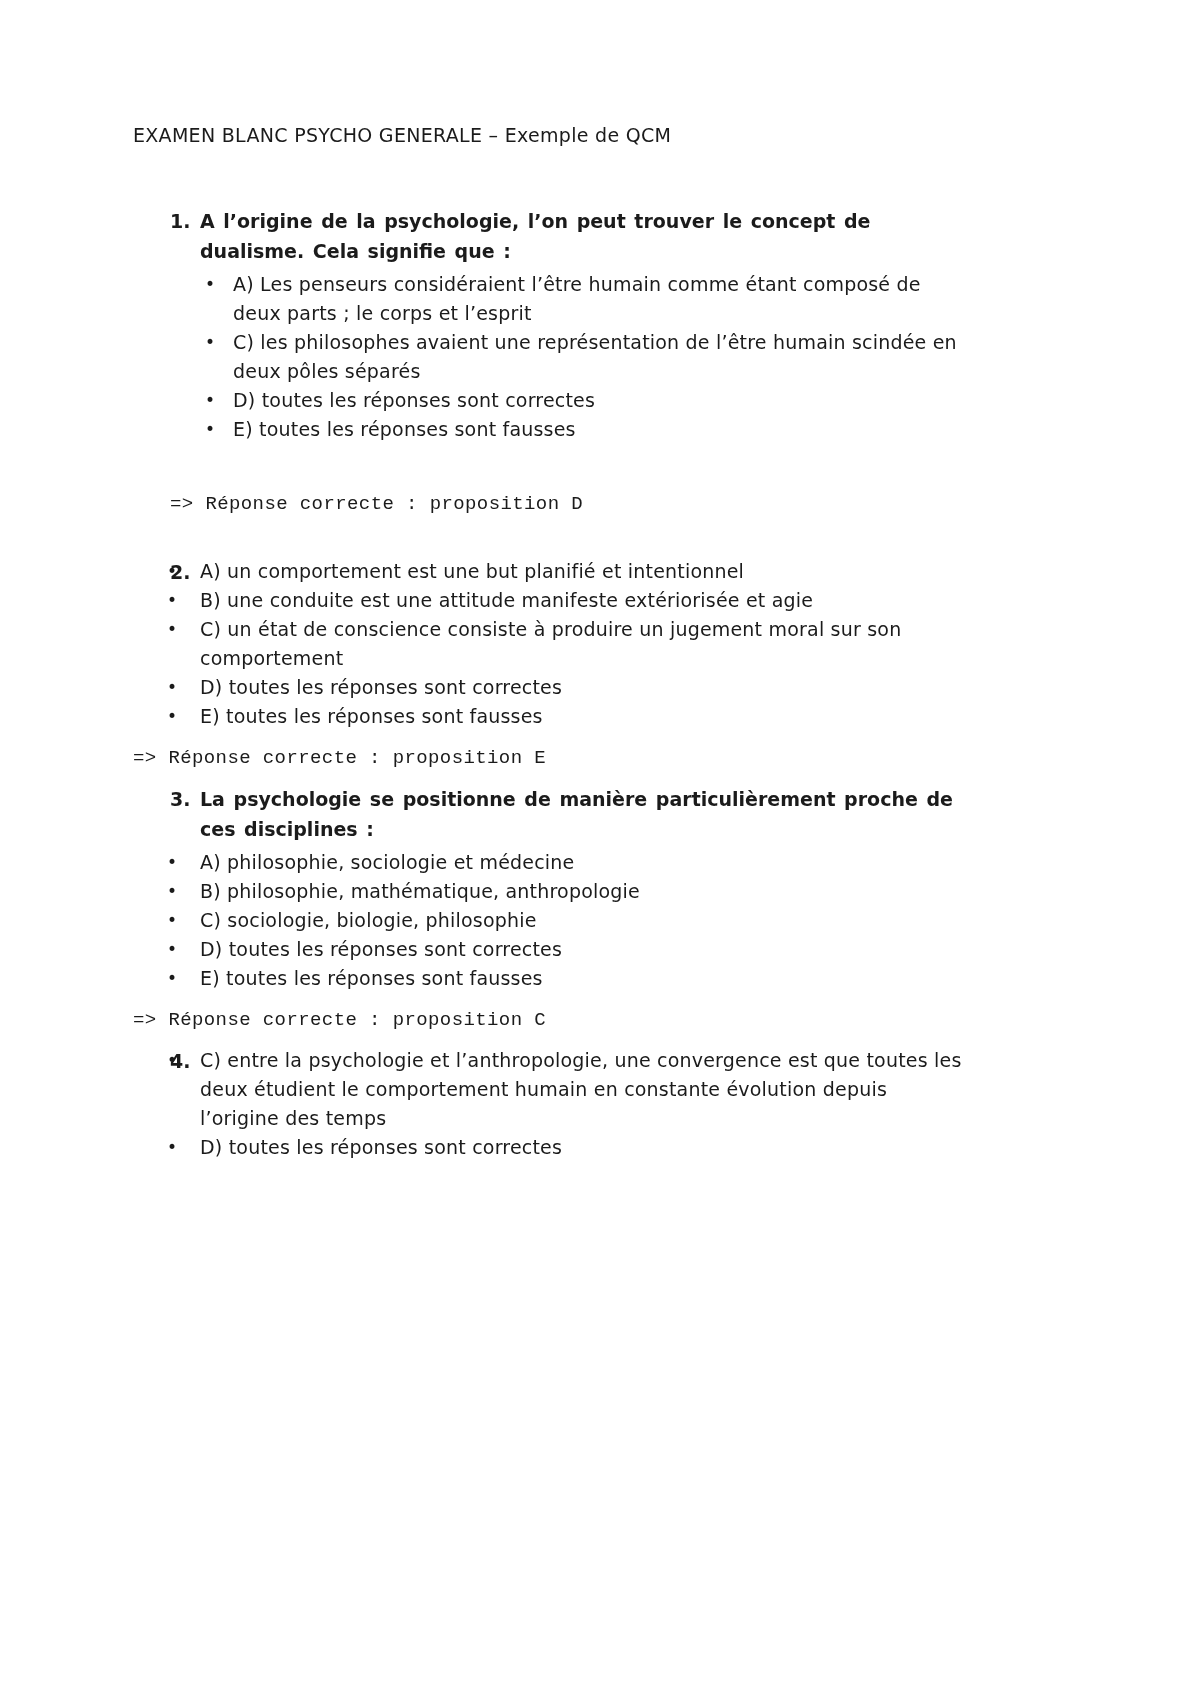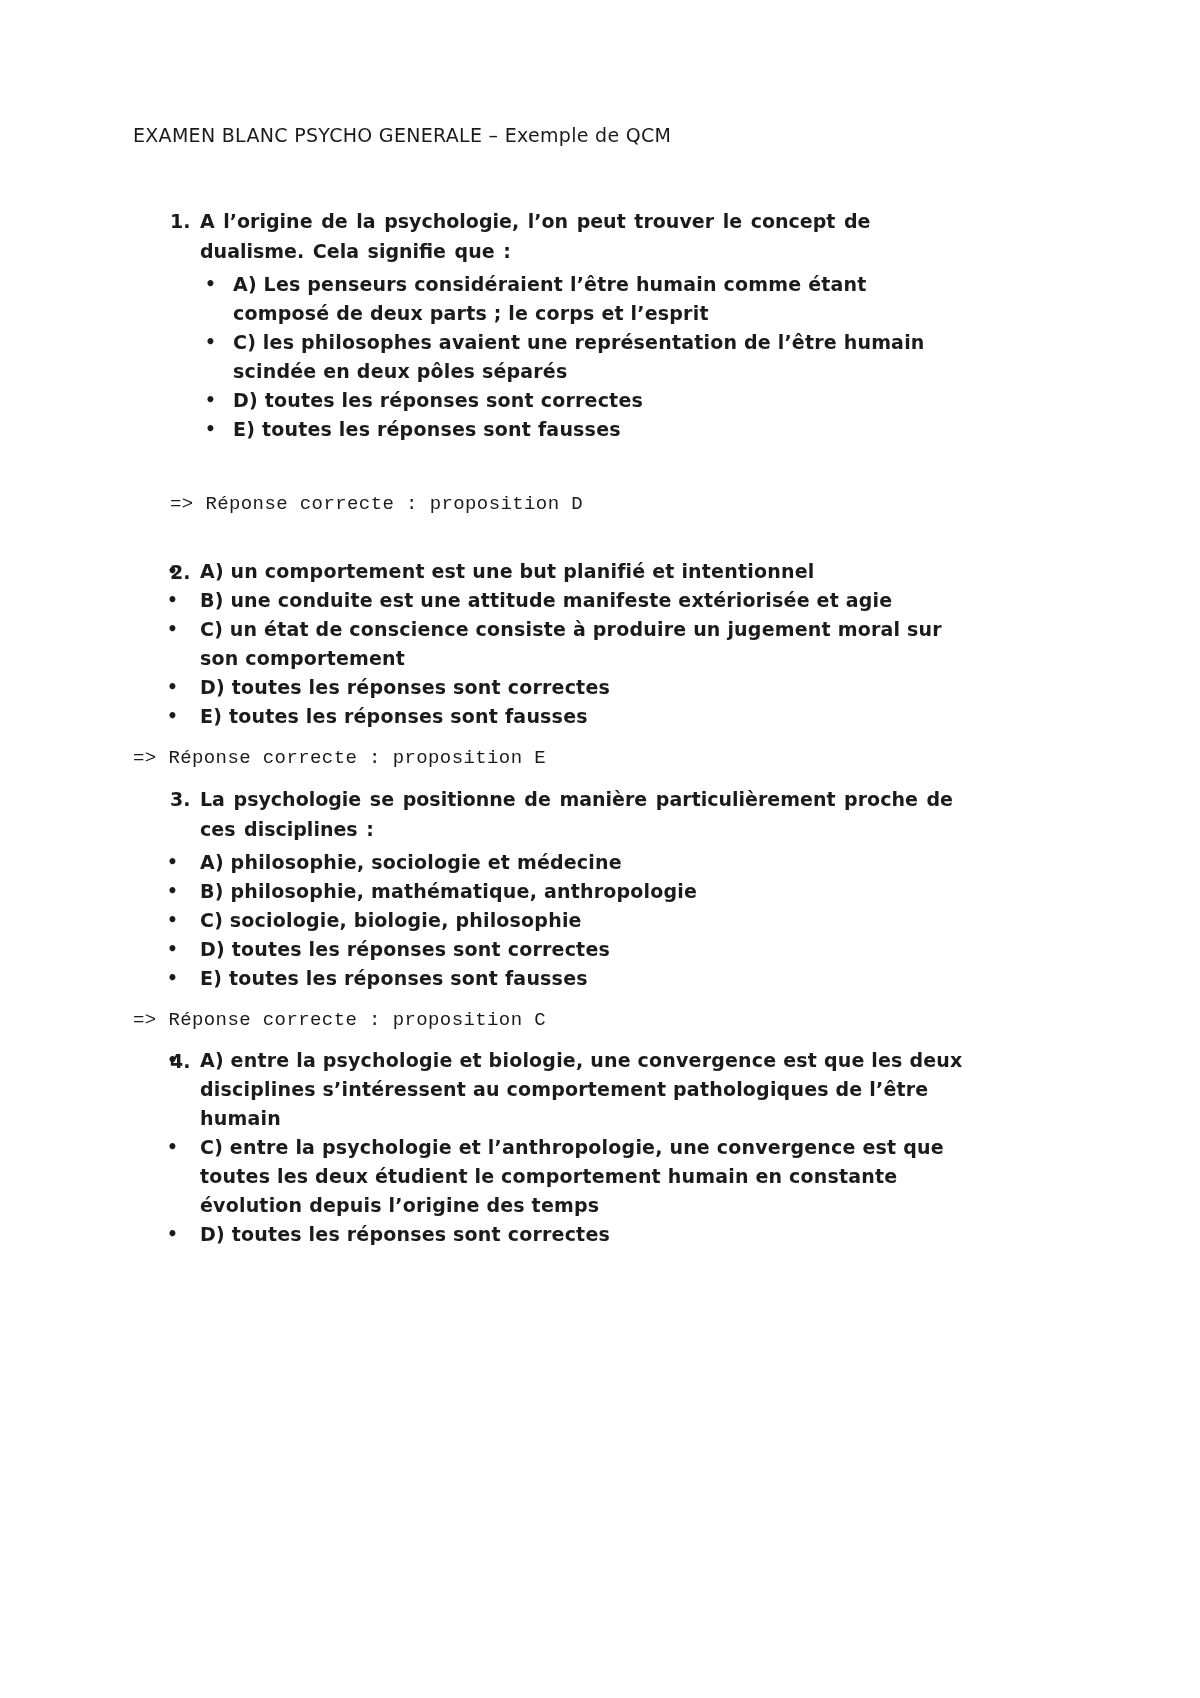--- a/index.html
+++ b/index.html
@@ -38,21 +38,20 @@
   }
   ul.options {
     list-style:none;
     margin-top:4px;
   }
   ul.options li {
     position:relative;
     font-size:19px;
     line-height:29px;
     letter-spacing:0.2px;
-    font-weight:bold;
   }
   ul.options li::before {
     content:"\2022";
     position:absolute;
     top:0;
     font-size:17px;
   }
   ul.options.deep li { padding-left:100px; }
   ul.options.deep li::before { left:72px; }
   ul.options.shallow li { padding-left:67px; }
@@ -116,19 +115,18 @@
       </ul>
   </section>
 
   <p class="answer small-gaps">=&gt; Réponse correcte : proposition C</p>
 
   <section class="question-block">
     <p class="q-stem">
       <span class="q-num">4.</span>
     </p>
     <ul class="options shallow">
-        <li>A) entre la psychologie et biologie, une convergence est que les deux disciplines s’intéressent au comportement pathologiques de l’être humain</li>
         <li>C) entre la psychologie et l’anthropologie, une convergence est que toutes les deux étudient le comportement humain en constante évolution depuis l’origine des temps</li>
         <li>D) toutes les réponses sont correctes</li>
       </ul>
   </section>
 
 </div>
 
 </body></html>

